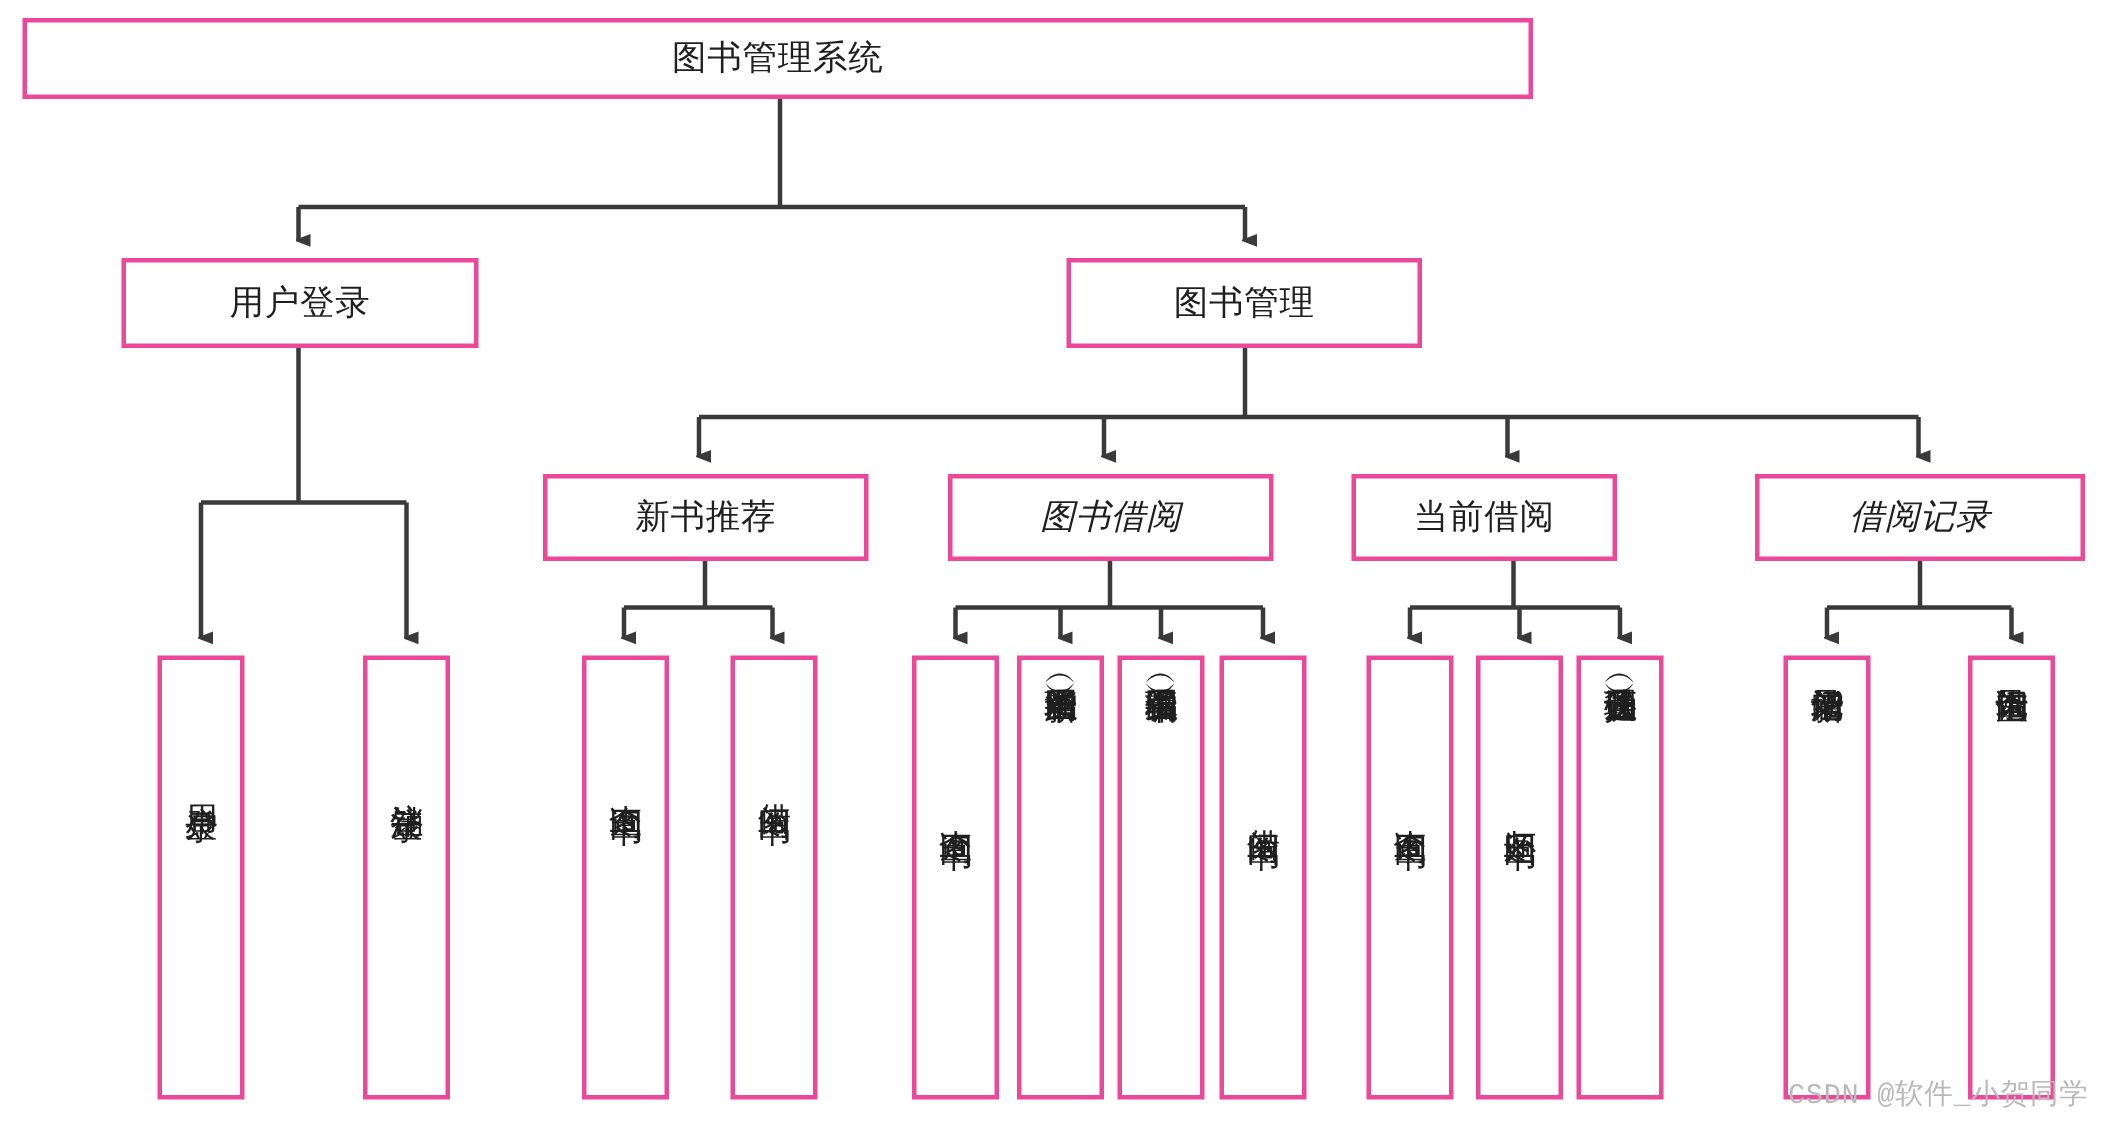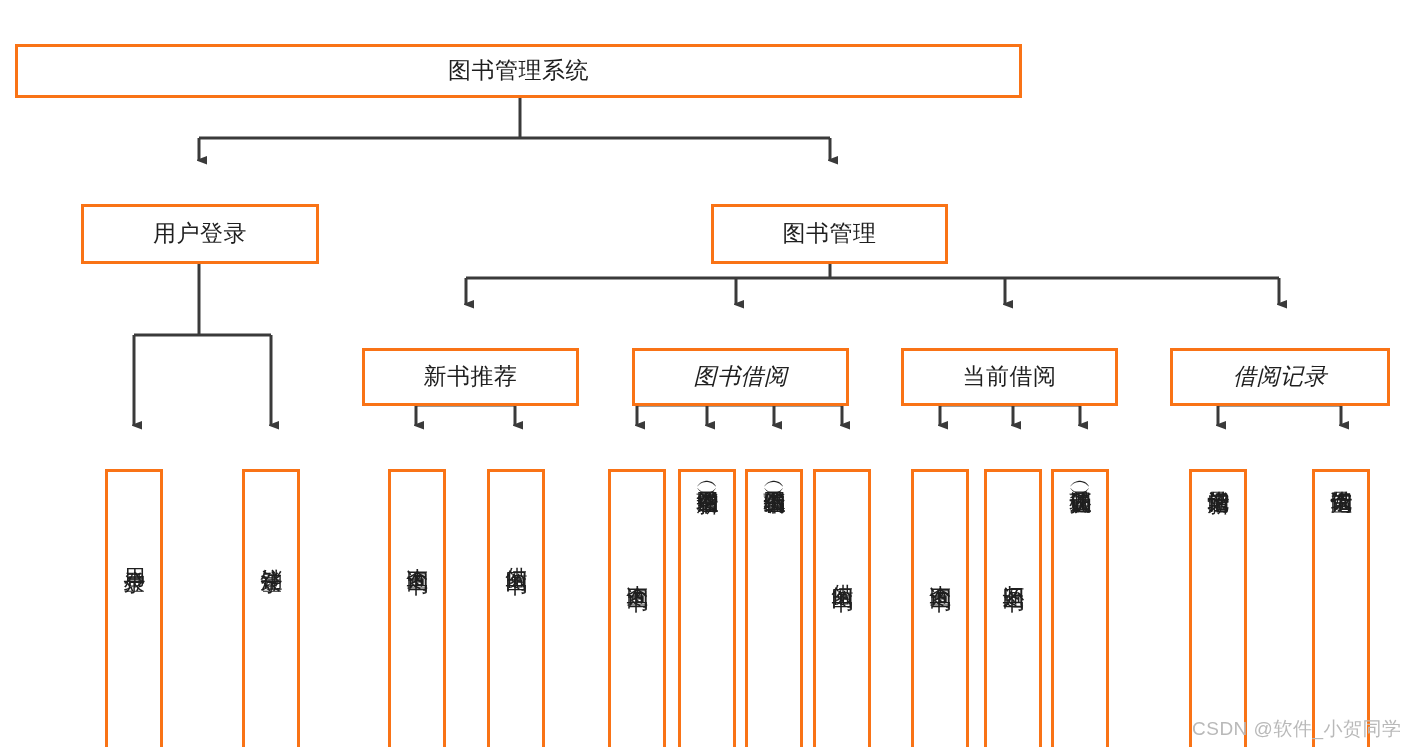--- a/index.html
+++ b/index.html
@@ -20,27 +20,26 @@
   #diagram-svg {
     position: absolute;
     top: 0;
     left: 0;
     width: 1405px;
     height: 747px;
   }
   .node-box {
     position: absolute;
     box-sizing: border-box;
-    border: 3px solid #f97316;
+    border: 3px solid #ec4899;
     background: #ffffff;
     display: flex;
     align-items: center;
     justify-content: center;
     overflow: hidden;
-    margin-top: 32px;
   }
   .node-box.leaf {
     border-width: 3px;
     align-items: flex-start;
     justify-content: center;
   }
   .node-label {
     color: #1f1f1f;
     font-size: 23px;
     line-height: 1.18;
@@ -66,20 +65,21 @@
   }
   .node-label.vertical.midshift2 {
     padding-top: 95px;
   }
   #watermark {
     position: absolute;
     color: #b9b9b9;
     font-size: 19px;
     white-space: nowrap;
     letter-spacing: 0.5px;
+    font-family: Liberation Mono, monospace;
   }
 </style>
 </head>
 <body>
 
 <div id="diagram-root">
 
   <svg id="diagram-svg" viewBox="0 0 1405 747" xmlns="http://www.w3.org/2000/svg">
     <defs>
       <marker id="arrowhead" markerWidth="10" markerHeight="10" refX="4.5" refY="8" orient="auto" markerUnits="userSpaceOnUse">
@@ -156,21 +156,21 @@
   <div class="node-box" style="left:362px; top:316px; width:217px; height:58px;">
     <span class="node-label">新书推荐</span>
   </div>
 
   <div class="node-box" style="left:711px; top:172px; width:237px; height:60px;">
     <span class="node-label">图书管理</span>
   </div>
   <div class="node-box" style="left:632px; top:316px; width:217px; height:58px;font-style:italic;">
     <span class="node-label">图书借阅</span>
   </div>
-  <div class="node-box" style="left:901px; top:316px; width:217px; height:58px;">
+  <div class="node-box" style="left:901px; top:316px; width:177px; height:58px;">
     <span class="node-label">当前借阅</span>
   </div>
   <div class="node-box" style="left:1170px; top:316px; width:220px; height:58px;font-style:italic;">
     <span class="node-label">借阅记录</span>
   </div>
 
   <div class="node-box leaf" style="left:105px; top:437px; width:58px; height:296px;">
     <span class="node-label vertical midshift">用户登录</span>
   </div>
   <div class="node-box leaf" style="left:242px; top:437px; width:58px; height:296px;">

